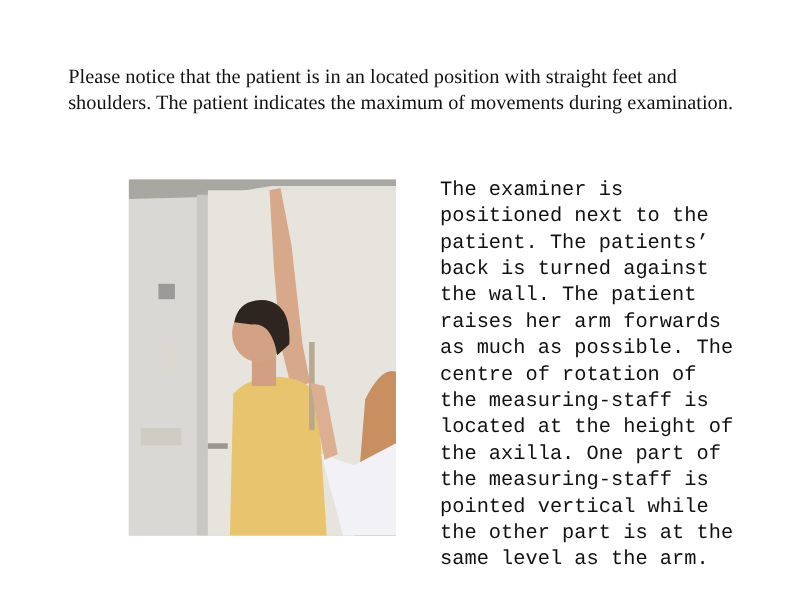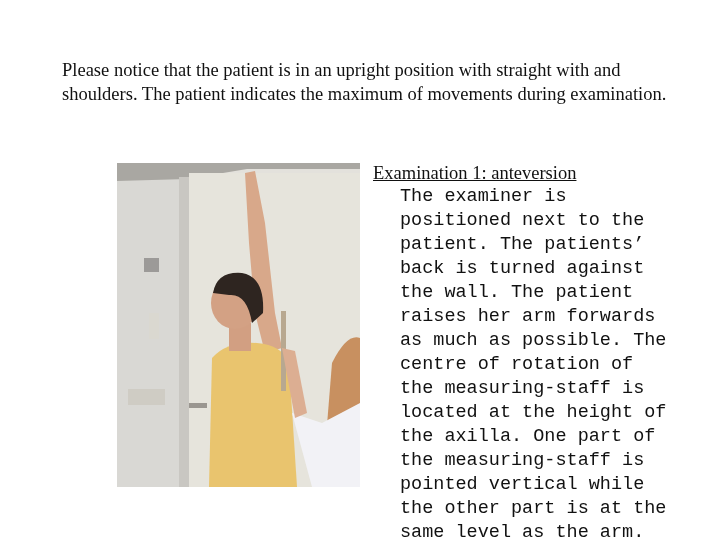--- a/index.html
+++ b/index.html
@@ -19,21 +19,21 @@
   .exam {
     position: absolute; left: 373px; top: 161px; width: 300px;
     font-size: 18.5px; line-height: 24px;
   }
   .exam-title { text-decoration: underline; margin: 0; }
   .exam-body { margin: 0 0 0 27px; width: 270px; font-family: Liberation Mono, monospace; }
 </style>
 </head>
 <body>
 
-<p class="intro">Please notice that the patient is in an upright position with straight with and shoulders. The patient indicates the maximum of movements during examination.</p>
+<p class="intro">Please notice that the patient is in an located position with straight feet and shoulders. The patient indicates the maximum of movements during examination.</p>
 
 <div class="photo">
   <svg width="243" height="324" viewBox="0 0 243 324">
 
     <rect x="0" y="0" width="243" height="324" fill="#e3e1dc"></rect>
     <rect x="0" y="0" width="70" height="324" fill="#d9d8d4"></rect>
 
     <polygon points="0,0 243,0 243,6 130,6 70,16 0,18" fill="#a9a7a2"></polygon>
 
     <rect x="62" y="14" width="10" height="310" fill="#c9c7c2"></rect>
@@ -58,15 +58,14 @@
 
     <rect x="164" y="148" width="5" height="80" fill="#b8a890"></rect>
 
     <path d="M215,200 Q230,170 243,175 L243,324 L205,324 Z" fill="#c89060"></path>
     <path d="M175,250 L205,260 L243,240 L243,324 L195,324 Z" fill="#f2f2f6"></path>
     <polygon points="165,185 178,188 190,250 178,255" fill="#dcae92"></polygon>
   </svg>
 </div>
 
 <div class="exam">
-  <p class="exam-title">Examination 1: anteversion</p>
   <p class="exam-body">The examiner is positioned next to the patient. The patients’ back is turned against the wall. The patient raises her arm forwards as much as possible. The centre of rotation of the measuring-staff is located at the height of the axilla. One part of the measuring-staff is pointed vertical while the other part is at the same level as the arm.</p>
 </div>
 
 </body></html>

